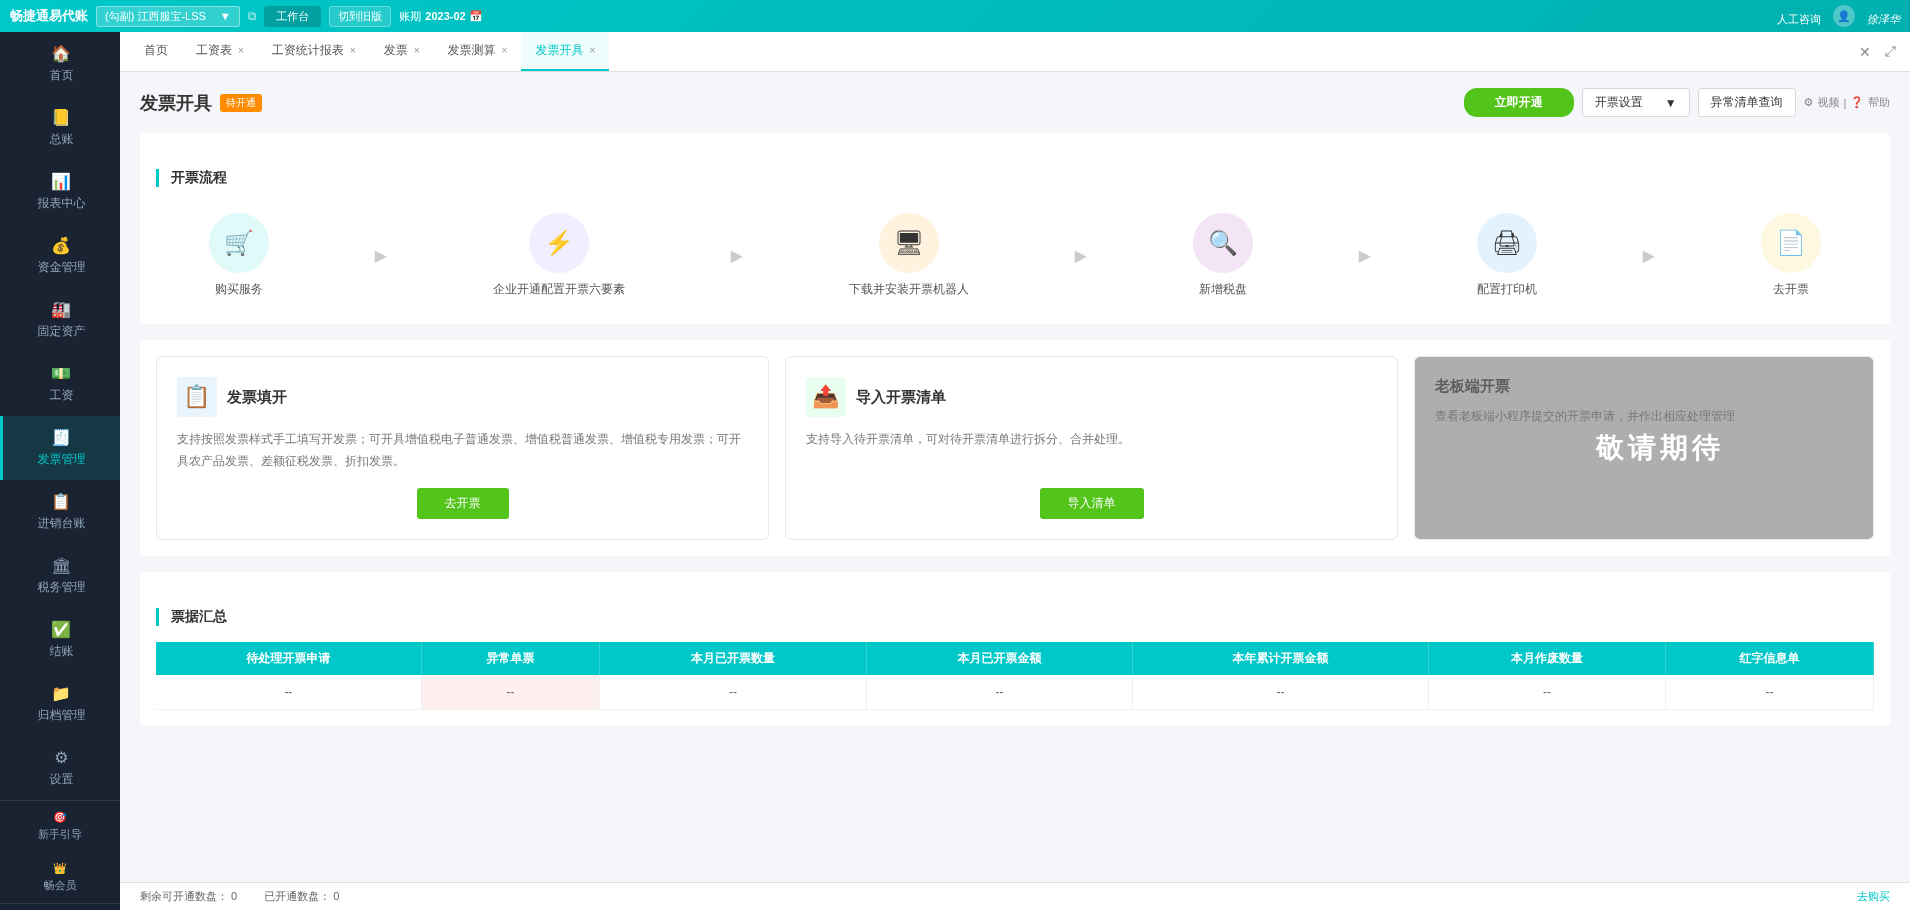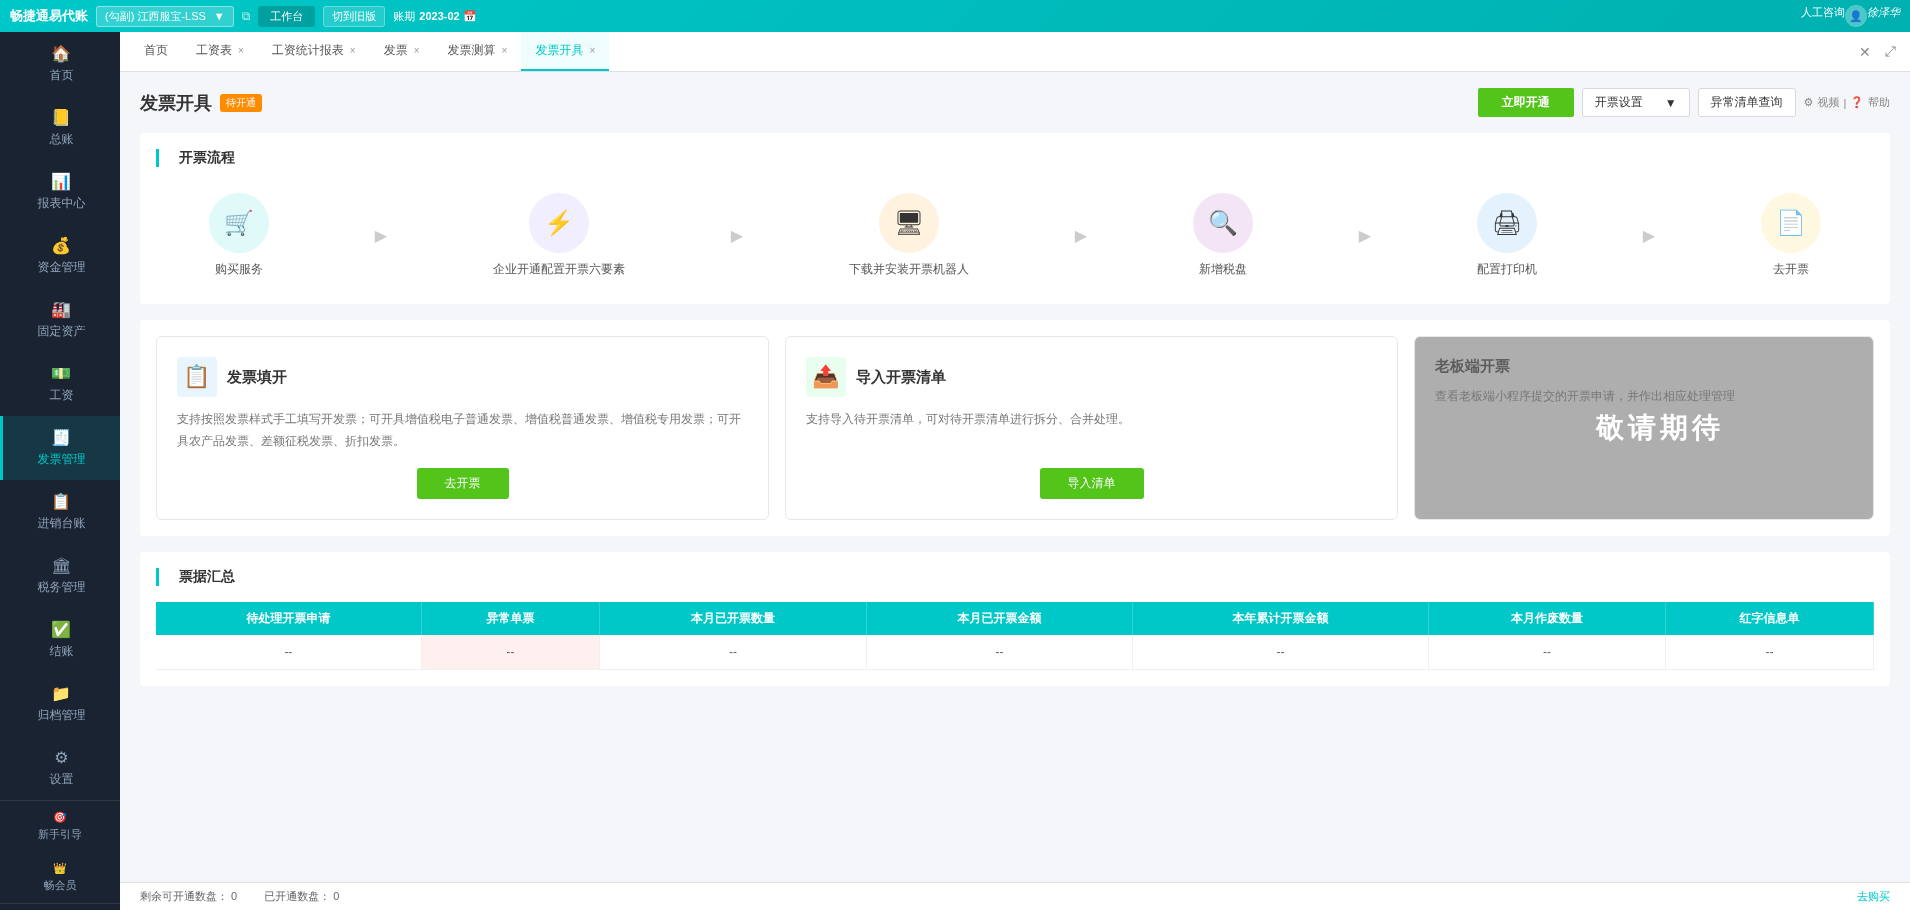--- a/index.html
+++ b/index.html
@@ -2,25 +2,25 @@
 <html><head>
   <meta charset="utf-8">
   <style>
     * { box-sizing: border-box; margin: 0; padding: 0; }
     body { font-family: 'Microsoft YaHei', Arial, sans-serif; font-size: 12px; background: #f0f2f5; color: #333; display: flex; flex-direction: column; height: 910px; overflow: hidden; }
 
     
     .top-bar { height: 32px; background: linear-gradient(135deg, #00c8c8 0%, #00b0b0 100%); display: flex; align-items: center; justify-content: space-between; padding: 0 10px; flex-shrink: 0; }
     .top-bar-left { display: flex; align-items: center; gap: 8px; }
     .top-bar-logo { color: white; font-size: 13px; font-weight: bold; }
-    .top-bar-company { background: rgba(255,255,255,0.2); border: 1px solid rgba(255,255,255,0.4); color: white; font-size: 11px; padding: 2px 8px; border-radius: 3px; display: flex; align-items: center; gap: 8px; }
+    .top-bar-company { background: rgba(255,255,255,0.2); border: 1px solid rgba(255,255,255,0.4); color: white; font-size: 11px; padding: 2px 8px; border-radius: 3px; display: flex; align-items: center; gap: 14px; }
     .top-bar-workspace { background: #00a0a0; border: none; color: white; padding: 3px 12px; border-radius: 3px; font-size: 11px; cursor: pointer; }
     .top-bar-btn { background: rgba(255,255,255,0.15); border: 1px solid rgba(255,255,255,0.3); color: white; padding: 2px 8px; border-radius: 3px; font-size: 11px; cursor: pointer; }
     .top-bar-period { color: white; font-size: 11px; display: flex; align-items: center; gap: 4px; }
-    .top-bar-right { display: flex; align-items: flex-start; color: white; font-size: 11px; }
+    .top-bar-right { display: flex; align-items: flex-end; gap: 12px; color: white; font-size: 11px; }
 
     
     .main-layout { display: flex; flex: 1; overflow: hidden; }
 
     
     .sidebar { width: 120px; background: #1a2332; flex-shrink: 0; display: flex; flex-direction: column; overflow-y: auto; }
     .sidebar-item { display: flex; flex-direction: column; align-items: center; padding: 12px 0; cursor: pointer; color: #8fa3b8; font-size: 12px; gap: 4px; border-left: 3px solid transparent; }
     .sidebar-item.active { background: rgba(0,180,180,0.15); color: #00c8c8; border-left-color: #00c8c8; }
     .sidebar-item .icon { font-size: 16px; }
     .sidebar-bottom { margin-top: auto; border-top: 1px solid rgba(255,255,255,0.1); }
@@ -40,26 +40,26 @@
 
     
     .page-content { flex: 1; overflow-y: auto; padding: 16px 20px; }
 
     
     .page-header { display: flex; align-items: center; justify-content: space-between; margin-bottom: 16px; }
     .page-title-row { display: flex; align-items: center; gap: 8px; }
     .page-title { font-size: 18px; font-weight: bold; color: #333; }
     .status-badge { background: #ff8c00; color: white; font-size: 10px; padding: 2px 6px; border-radius: 3px; }
     .header-actions { display: flex; align-items: center; gap: 8px; }
-    .btn-primary { background: #52c41a; color: white; border: none; padding: 6px 24px; border-radius: 2px; cursor: pointer; font-size: 12px; font-weight: bold; }
+    .btn-primary { background: #52c41a; color: white; border: none; padding: 6px 31px; border-radius: 13px; cursor: pointer; font-size: 12px; font-weight: bold; }
     .btn-outline { background: white; color: #333; border: 1px solid #d9d9d9; padding: 5px 12px; border-radius: 3px; cursor: pointer; font-size: 12px; display: flex; align-items: center; gap: 22px; }
 
     
     .section { background: white; border-radius: 4px; padding: 16px; margin-bottom: 16px; }
-    .section-title { font-size: 14px; font-weight: bold; color: #333; margin-bottom: 16px; padding-left: 20px; border-left: 3px solid #00c8c8; }
+    .section-title { font-size: 14px; font-weight: bold; color: #333; margin-bottom: 16px; padding-left: 12px; border-left: 3px solid #00c8c8; margin-top: 20px; }
 
     
     .process-steps { display: flex; align-items: center; justify-content: space-around; padding: 10px 0; }
     .process-step { display: flex; flex-direction: column; align-items: center; gap: 8px; }
     .step-icon-wrapper { width: 60px; height: 60px; border-radius: 50%; display: flex; align-items: center; justify-content: center; font-size: 24px; }
     .step-icon-teal { background: #e0f9f9; }
     .step-icon-purple { background: #f0eeff; }
     .step-icon-orange { background: #fff3e0; }
     .step-icon-violet { background: #f3e5f5; }
     .step-icon-blue { background: #e3f2fd; }

